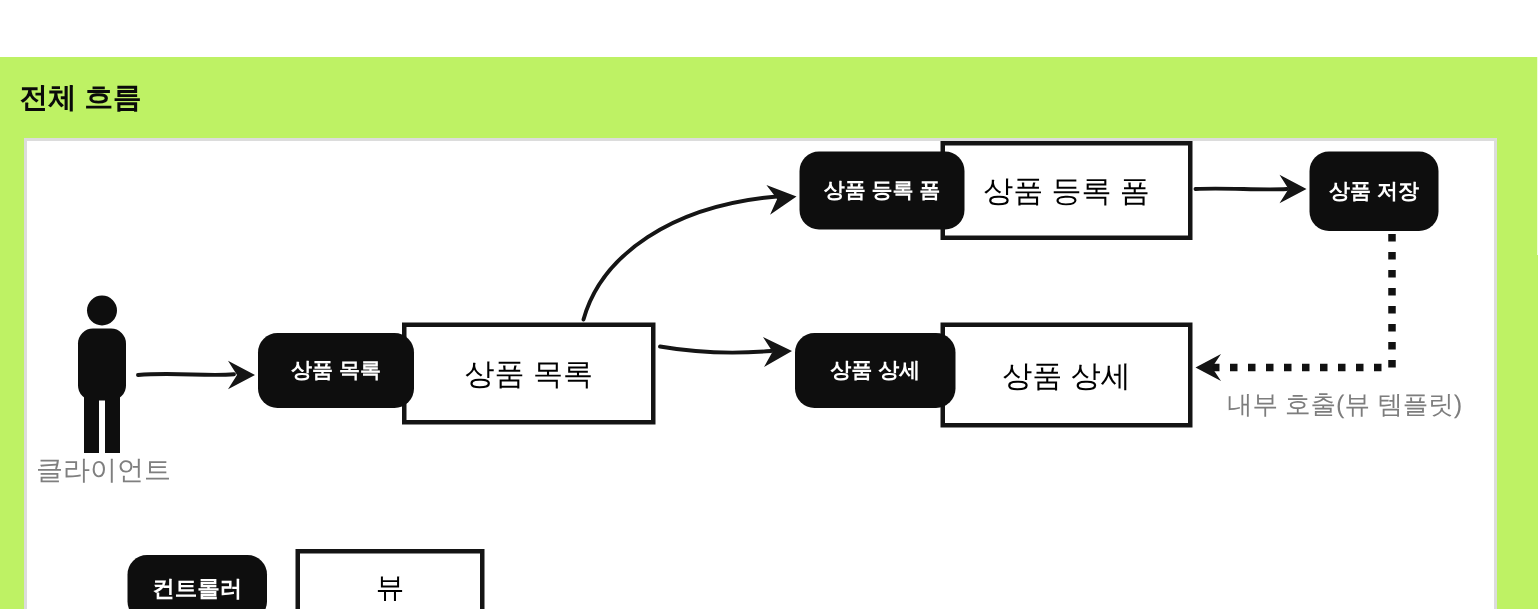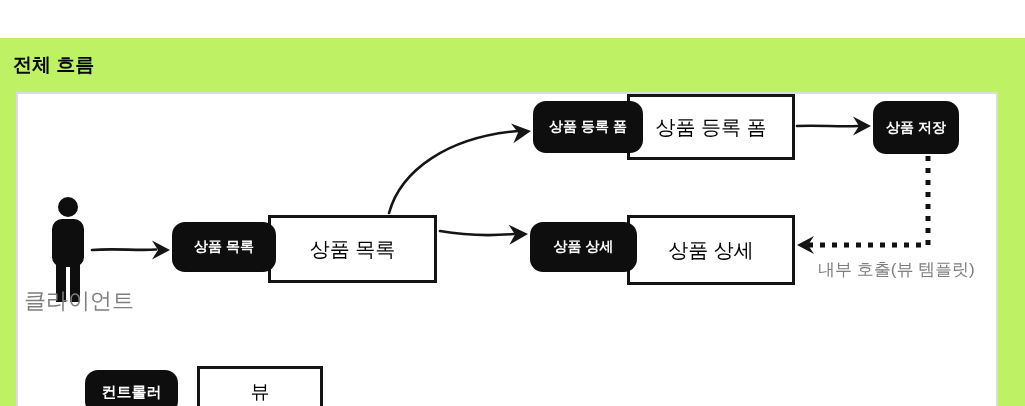--- a/index.html
+++ b/index.html
@@ -24,22 +24,22 @@
   .ctrl {
     background: #0e0e0e; color: #ffffff; border-radius: 13px;
     font-weight: bold; font-size: 14px; z-index: 3;
   }
   .view {
     background: #ffffff; border: 3px solid #141414; color: #000000;
     font-size: 20px; z-index: 2;
   }
 
   .client-label {
-    position: absolute; left: 24px; top: 248px;
-    font-size: 22px; color: #7f7f7f; z-index: 2;
+    position: absolute; left: 24px; top: 263px;
+    font-size: 18px; color: #7f7f7f; z-index: 2;
   }
   .internal-call-label {
     position: absolute; left: 818px; top: 220px;
     font-size: 17px; font-weight: normal; color: #7d7d7d; z-index: 2;
   }
 
   .person { position: absolute; left: 47px; top: 158px; z-index: 2; }
 
   svg.overlay { position: absolute; inset: 0; width: 1025px; height: 406px; z-index: 4; pointer-events: none; }
   .arrow-line { fill: none; stroke: #151515; stroke-width: 2.6px; stroke-linecap: round; }

